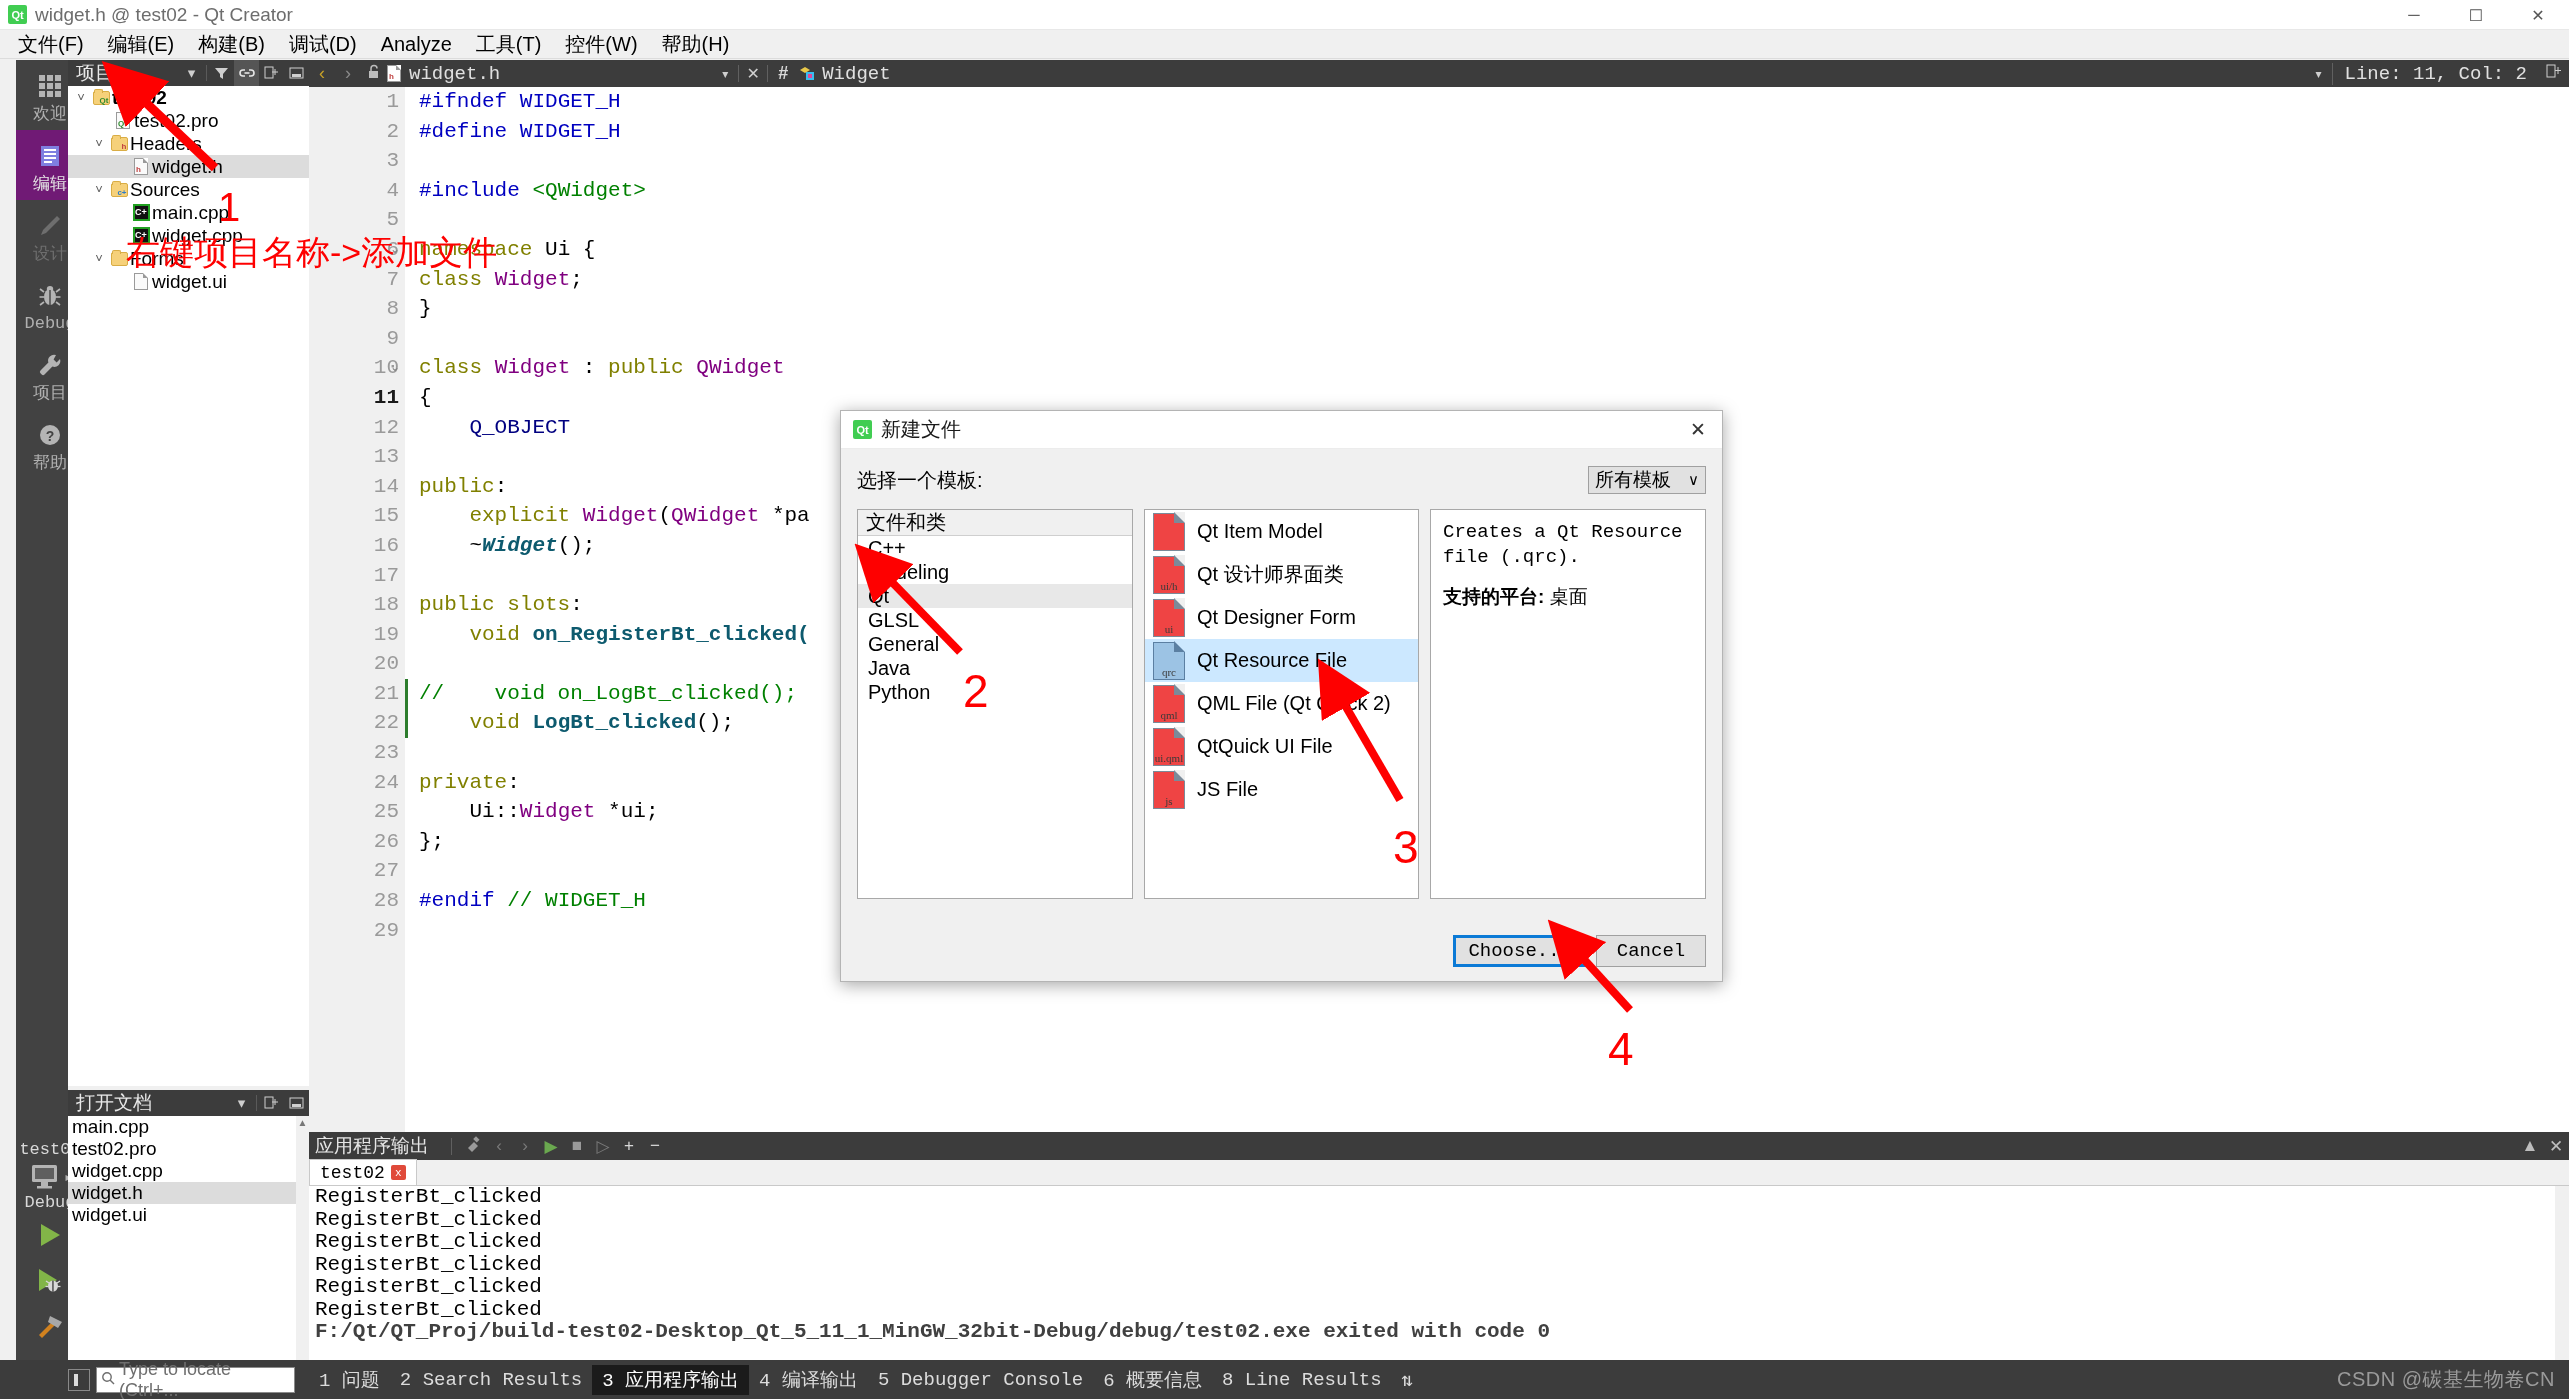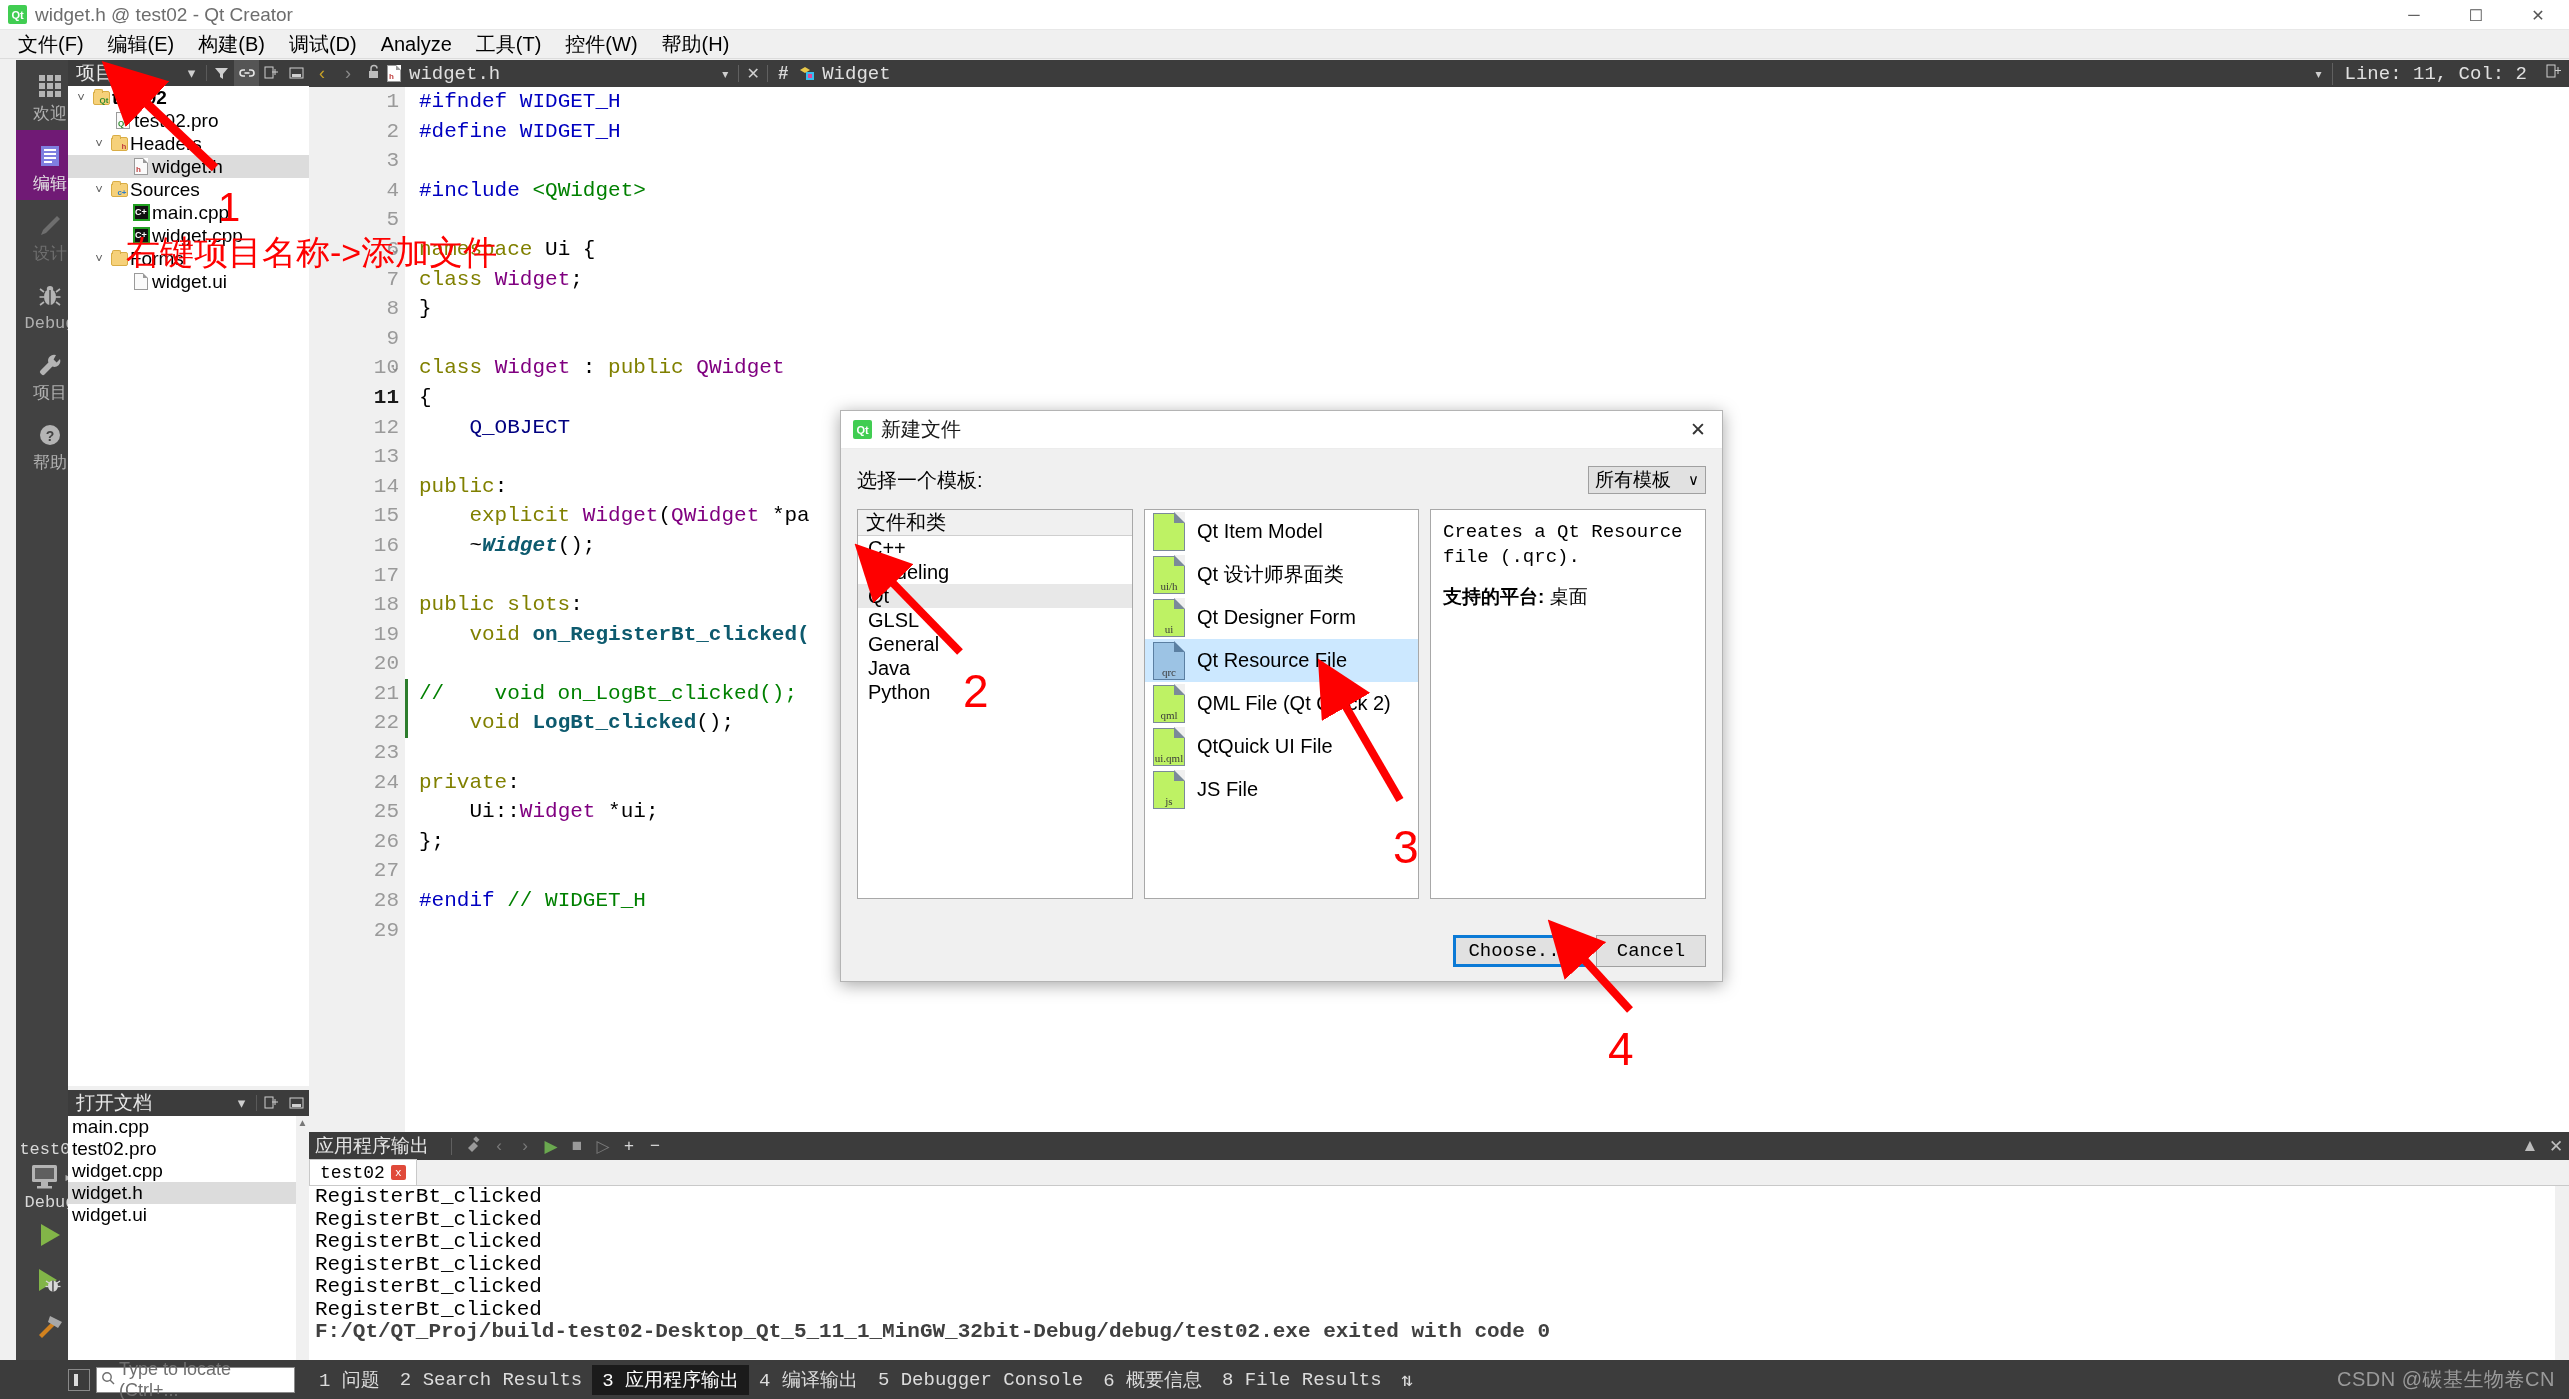--- a/index.html
+++ b/index.html
@@ -189,21 +189,21 @@
   .col{background:#fff;border:1px solid #a8a8a8;overflow:hidden;position:relative;}
   #colA{width:288px;}
   #colB{width:287px;}
   #colC{width:288px;}
   .colhdr{height:26px;background:#f0f0f0;border-bottom:1px solid #cfcfcf;display:flex;align-items:center;
           padding-left:8px;font-size:20px;color:#000;}
   .cat{height:24px;display:flex;align-items:center;padding-left:10px;font-size:20px;color:#000;}
   .cat.sel{background:#e8e8e8;}
   .tmpl{height:43px;display:flex;align-items:center;gap:12px;padding-left:8px;font-size:20px;color:#000;}
   .tmpl.sel{background:#cce8ff;}
-  .tdoc{width:32px;height:38px;background:#bef264;border:1.5px solid #7b8a99;position:relative;flex:0 0 32px;}
+  .tdoc{width:32px;height:38px;background:#ef4444;border:1.5px solid #7b8a99;position:relative;flex:0 0 32px;}
   .tdoc:after{content:"";position:absolute;right:-1.5px;top:-1.5px;border-width:0 11px 11px 0;border-style:solid;border-color:#7b8a99 #f0f0f0;}
   .tmpl.sel .tdoc{background:#9cc3e4;border-color:#5b7fa2;}
   .tmpl.sel .tdoc:after{border-color:#5b7fa2 #cce8ff;}
   .tdoc .tg{position:absolute;left:0;right:0;bottom:1px;text-align:center;font-family:"Liberation Serif",serif;font-size:11px;color:#3a3a3a;line-height:11px;}
   #desc{padding:10px 12px;font-family:"Liberation Mono",monospace;font-size:19px;color:#000;line-height:1.3;}
   #desc .sp{font-family:"Liberation Sans",sans-serif;font-weight:bold;margin-top:16px;display:block;}
   #desc .spv{font-family:"Liberation Sans",sans-serif;font-weight:normal;}
   #dlgbtns{position:absolute;right:16px;bottom:14px;display:flex;gap:10px;}
   .dbtn{height:32px;min-width:110px;padding:0 12px;background:#e1e1e1;border:1px solid #a0a0a0;
         display:flex;align-items:center;justify-content:center;font-family:"Liberation Mono",monospace;font-size:19px;color:#000;}
@@ -686,21 +686,21 @@
     </span>
     <span>Type to locate (Ctrl+...</span>
   </div>
   <div style="width:14px"></div>
   <div class="stab"><span>1</span> <span>问题</span></div>
   <div class="stab"><span>2</span> <span>Search Results</span></div>
   <div class="stab on"><span>3</span> <span>应用程序输出</span></div>
   <div class="stab"><span>4</span> <span>编译输出</span></div>
   <div class="stab"><span>5</span> <span>Debugger Console</span></div>
   <div class="stab"><span>6</span> <span>概要信息</span></div>
-  <div class="stab"><span>8</span> <span>File Results</span></div>
+  <div class="stab"><span>8</span> <span>Line Results</span></div>
   <div class="stab">⇅</div>
   <div id="watermark">CSDN @碳基生物卷CN</div>
 </div>
 
 <div id="dialog">
   <div id="dlgtitle">
     <span class="qt-logo">Qt</span>
     <span class="tt">新建文件</span>
     <span class="grow"></span>
     <span class="xb">✕</span>

